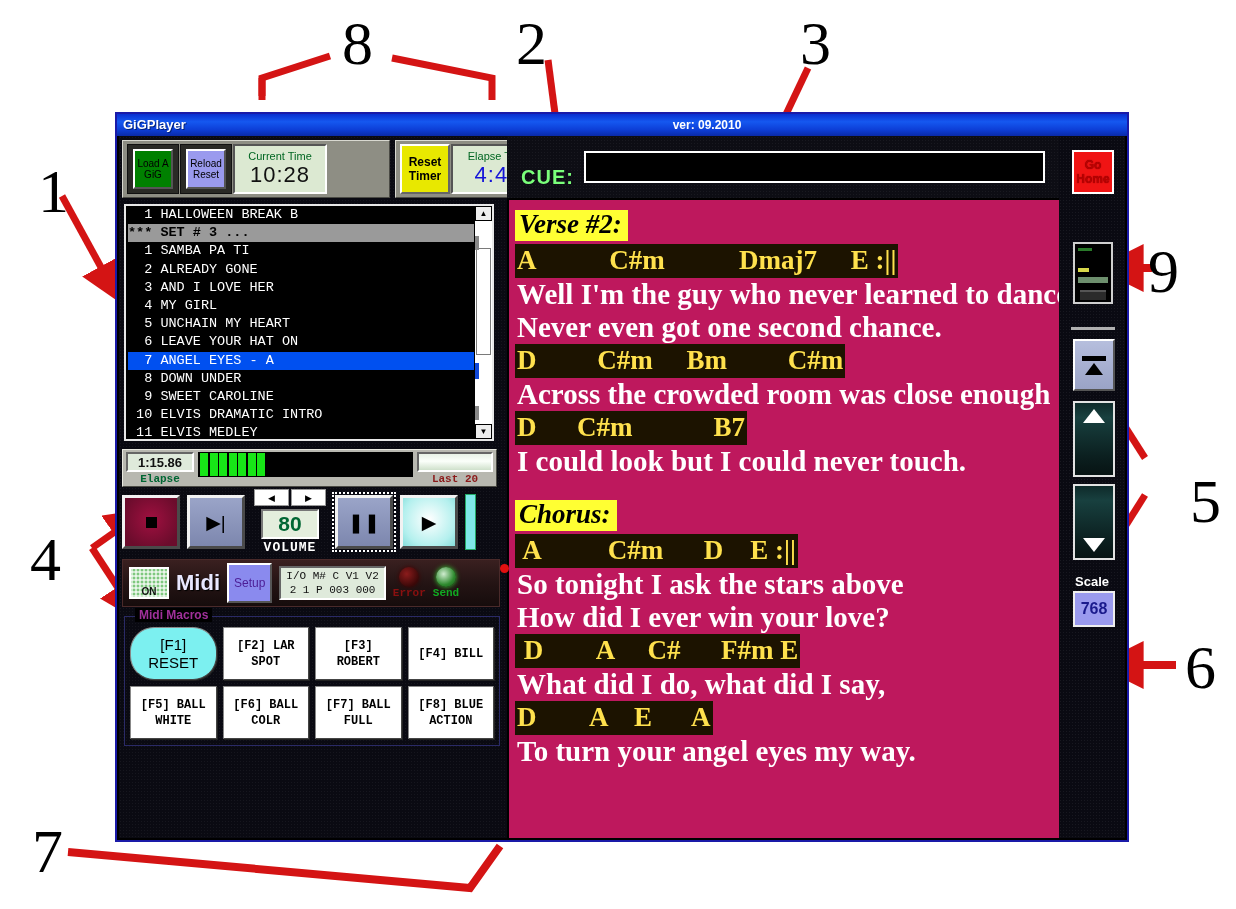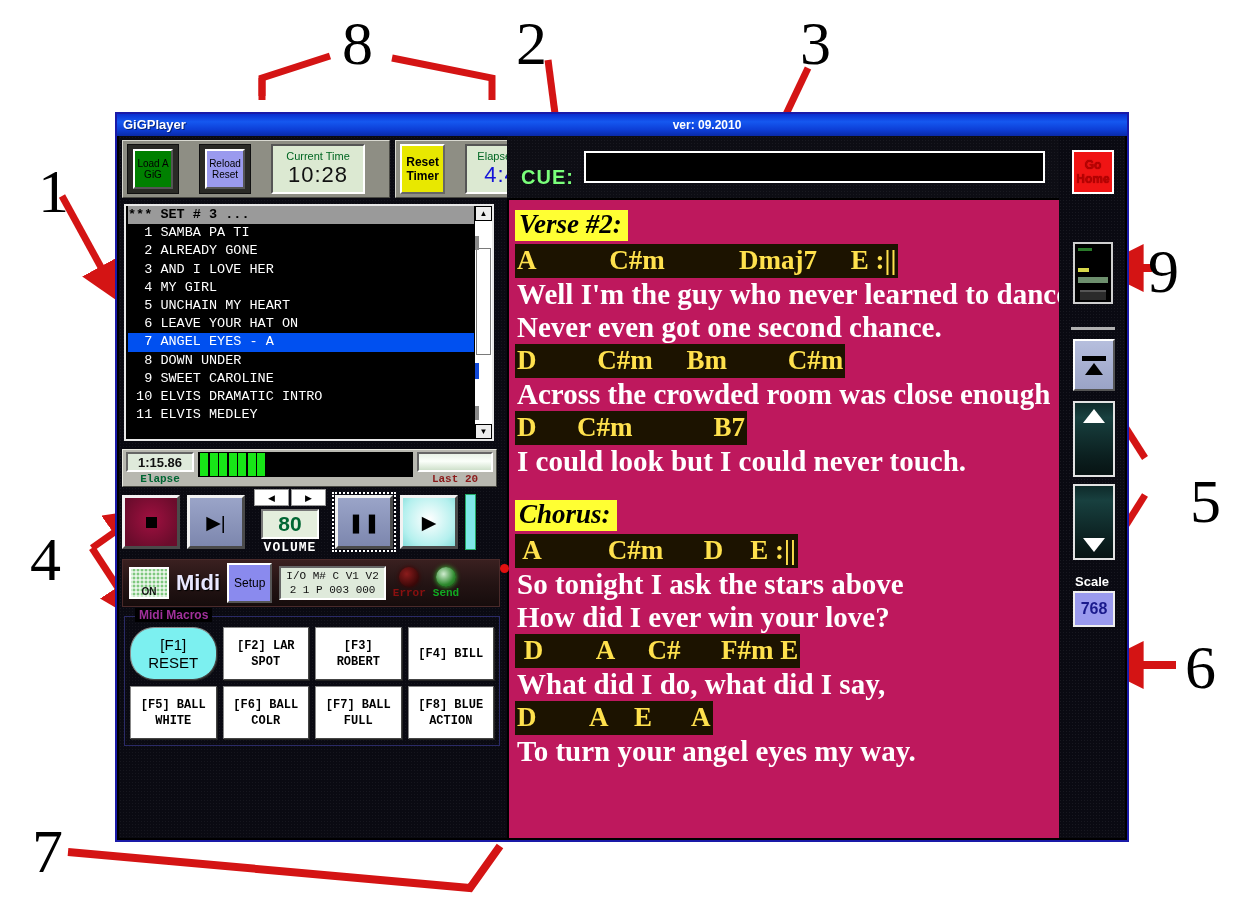--- a/index.html
+++ b/index.html
@@ -61,21 +61,21 @@
   }
 
   
   .topstrip { position:absolute; left:3px; top:4px; height:58px; }
   .panel3d {
     background: #8e8e84;
     border: 1px solid #d8d8d0;
     border-right-color:#4a4a44; border-bottom-color:#4a4a44;
     box-sizing:border-box;
     display:flex; align-items:center;
-    padding: 3px 4px; gap:20px;
+    padding: 3px 4px; gap:1px;
     height: 58px;
   }
   .sq-holder {
     width: 52px; height: 50px;
     background:#2a2a26;
     border:1px solid #111;
     display:flex; align-items:center; justify-content:center;
     box-sizing:border-box;
   }
   .sqbtn {
@@ -230,21 +230,21 @@
       repeating-linear-gradient(0deg, rgba(255,255,255,.6) 0 2px, transparent 2px 4px),
       repeating-linear-gradient(90deg, rgba(255,255,255,.6) 0 2px, transparent 2px 4px),
       #7fc87f;
     display:flex; align-items:flex-end; justify-content:center;
     font-size:10px; font-weight:bold; color:#111;
     cursor:pointer;
   }
   #midi-word { font-size:22px; font-weight:bold; color:#e8e8ff; font-style:normal;
     text-shadow: 1px 1px 1px #000;}
   #midi-setup {
-    background:#8a8aee; color:#000000; border:2px solid; border-color:#fff #555 #555 #fff;
+    background:#8a8aee; color:#4c1d95; border:2px solid; border-color:#fff #555 #555 #fff;
     font-size:12px; padding:11px 5px; cursor:pointer;
   }
   #midi-table {
     background:#dfeadb; border:2px solid; border-color:#666 #fff #fff #666;
     font-family:"Liberation Mono",monospace; font-size:11px; color:#111;
     padding:1px 5px; line-height:14px; text-align:center;
   }
   .led { width:20px; height:20px; border-radius:50%; }
   .led.err { background: radial-gradient(circle at 38% 35%, #8c1c1c, #3a0808 70%); box-shadow:0 0 4px #400;}
   .led.send { background: radial-gradient(circle at 38% 35%, #cfeccf, #2e8a2e 60%, #135013 100%); box-shadow:0 0 5px #3c3;}
@@ -468,20 +468,21 @@
             </div>
             <div class="lcd">
               <div class="cap">Elapse Time</div>
               <div class="val blue">4:40</div>
             </div>
           </div>
         </div>
 
         <div id="songlist-wrap">
           <div id="songlist">
+              <div class="srow ">  1 HALLOWEEN BREAK B</div>
               <div class="srow header">*** SET # 3 ...</div>
               <div class="srow ">  1 SAMBA PA TI</div>
               <div class="srow ">  2 ALREADY GONE</div>
               <div class="srow ">  3 AND I LOVE HER</div>
               <div class="srow ">  4 MY GIRL</div>
               <div class="srow ">  5 UNCHAIN MY HEART</div>
               <div class="srow ">  6 LEAVE YOUR HAT ON</div>
               <div class="srow sel">  7 ANGEL EYES - A</div>
               <div class="srow ">  8 DOWN UNDER</div>
               <div class="srow ">  9 SWEET CAROLINE</div>

